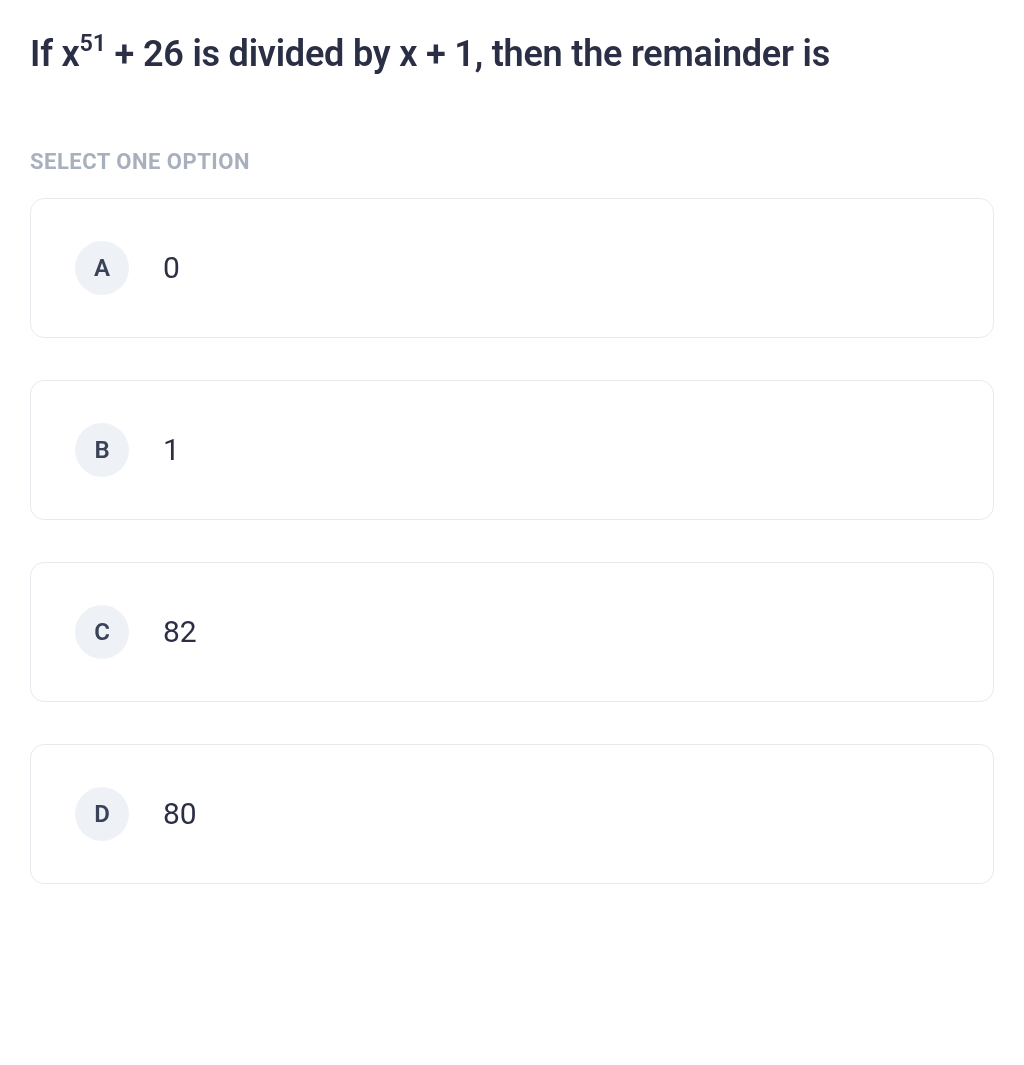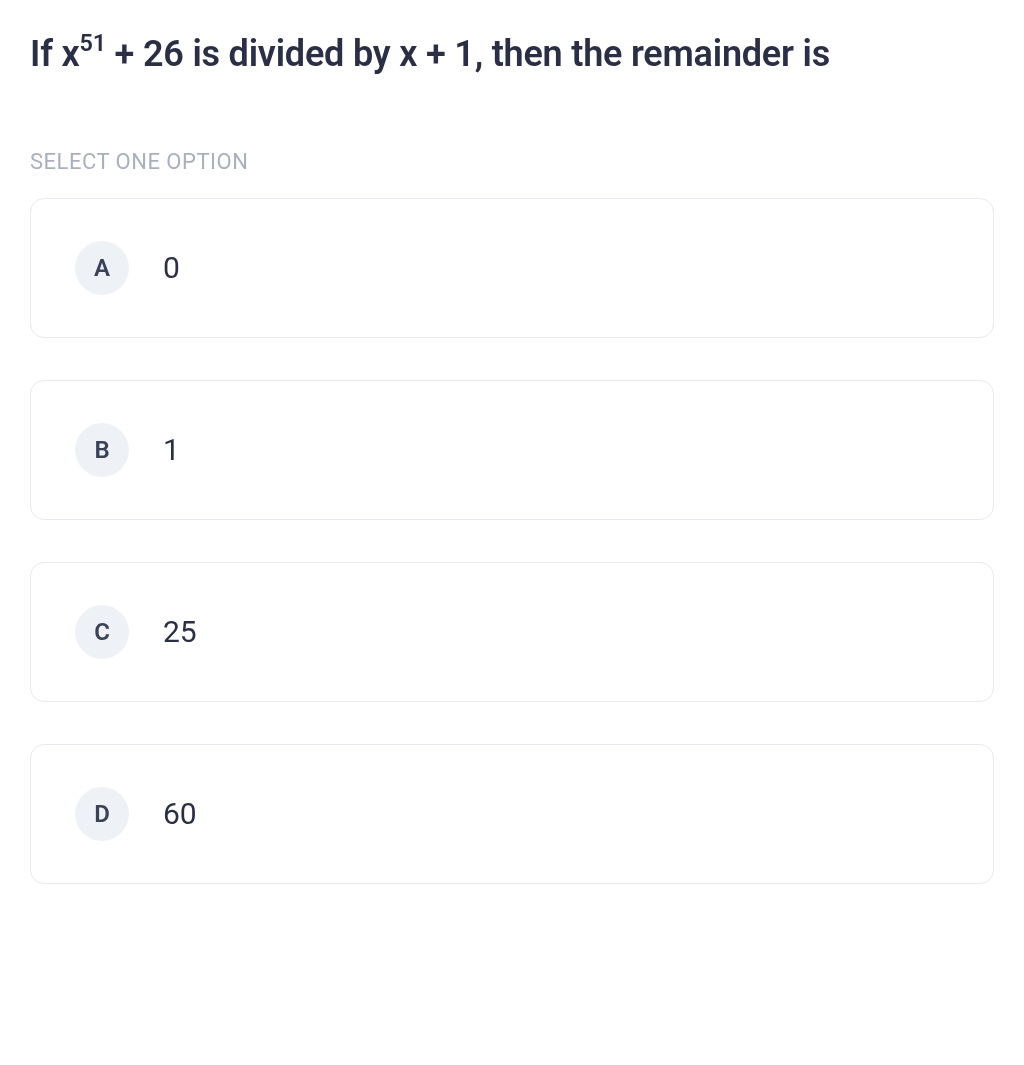--- a/index.html
+++ b/index.html
@@ -23,21 +23,21 @@
       letter-spacing: -0.2px;
     }
     .question sup {
       font-size: 0.65em;
       vertical-align: super;
       position: relative;
       top: -2px;
     }
     .instruction {
       font-size: 22px;
-      font-weight: 400;
+      font-weight: 700;
       color: #a9b0bd;
       letter-spacing: 0.5px;
       margin-bottom: 24px;
     }
     .options {
       display: flex;
       flex-direction: column;
       gap: 42px;
     }
     .option {
@@ -82,19 +82,19 @@
   <div class="option">
     <div class="option-letter">A</div>
     <div class="option-text">0</div>
   </div>
   <div class="option">
     <div class="option-letter">B</div>
     <div class="option-text">1</div>
   </div>
   <div class="option">
     <div class="option-letter">C</div>
-    <div class="option-text">25</div>
+    <div class="option-text">82</div>
   </div>
   <div class="option">
     <div class="option-letter">D</div>
-    <div class="option-text">60</div>
+    <div class="option-text">80</div>
   </div>
 </div>
 
 </body></html>

